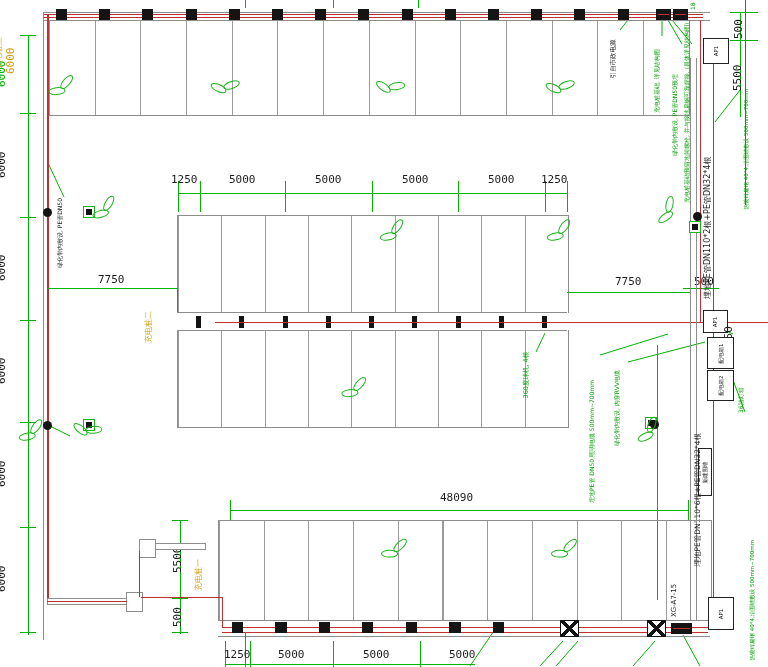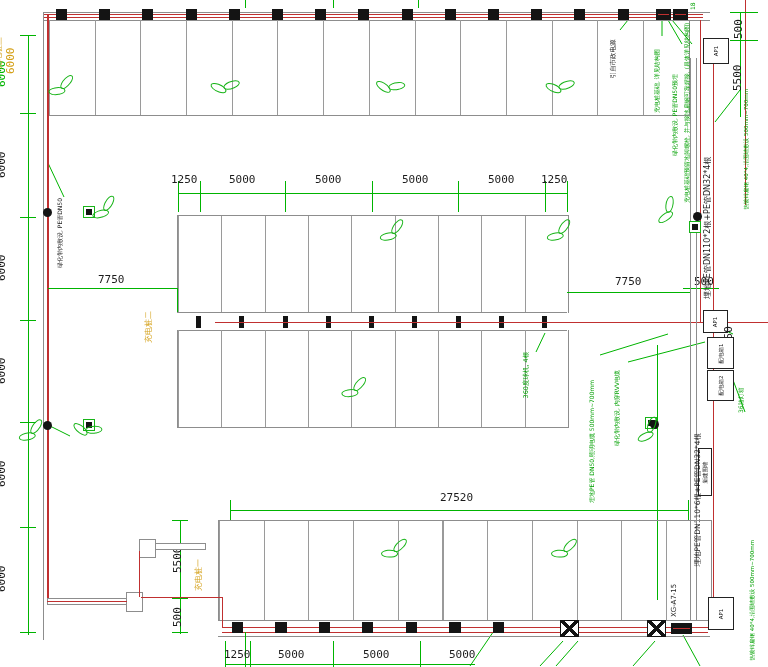--- a/index.html
+++ b/index.html
@@ -222,21 +222,21 @@
   <div class="xbox" style="left:560px;top:620px;width:17px;height:15px;"></div>
   <div class="xbox" style="left:647px;top:620px;width:17px;height:15px;"></div>
   <div class="blabel" style="left:671px;top:623px;width:21px;height:11px;"></div>
   <div class="ebox" style="left:708px;top:597px;width:24px;height:31px;">
     <span>AP1</span>
     </div>
 
   <div class="gh" style="left:230px;top:510px;width:458px;"></div>
   <div class="gv" style="left:230px;top:500px;height:20px;"></div>
   <div class="gv" style="left:688px;top:500px;height:20px;"></div>
-  <div class="dim" style="left:440px;top:492px;">27520</div>
+  <div class="dim" style="left:440px;top:492px;">48090</div>
 
   <div class="gv" style="left:180px;top:520px;height:114px;"></div>
   <div class="gh" style="left:172px;top:520px;width:16px;"></div>
   <div class="gh" style="left:172px;top:598px;width:16px;"></div>
   <div class="gh" style="left:172px;top:632px;width:16px;"></div>
   <div class="dimv" style="left:184px;top:561px;">5500</div>
   <div class="dimv" style="left:184px;top:615px;">500</div>
   <div class="yel" style="left:203px;top:583px;font-size:8px;">充电桩一</div>
 
   <div class="gh" style="left:225px;top:664px;width:250px;"></div>

